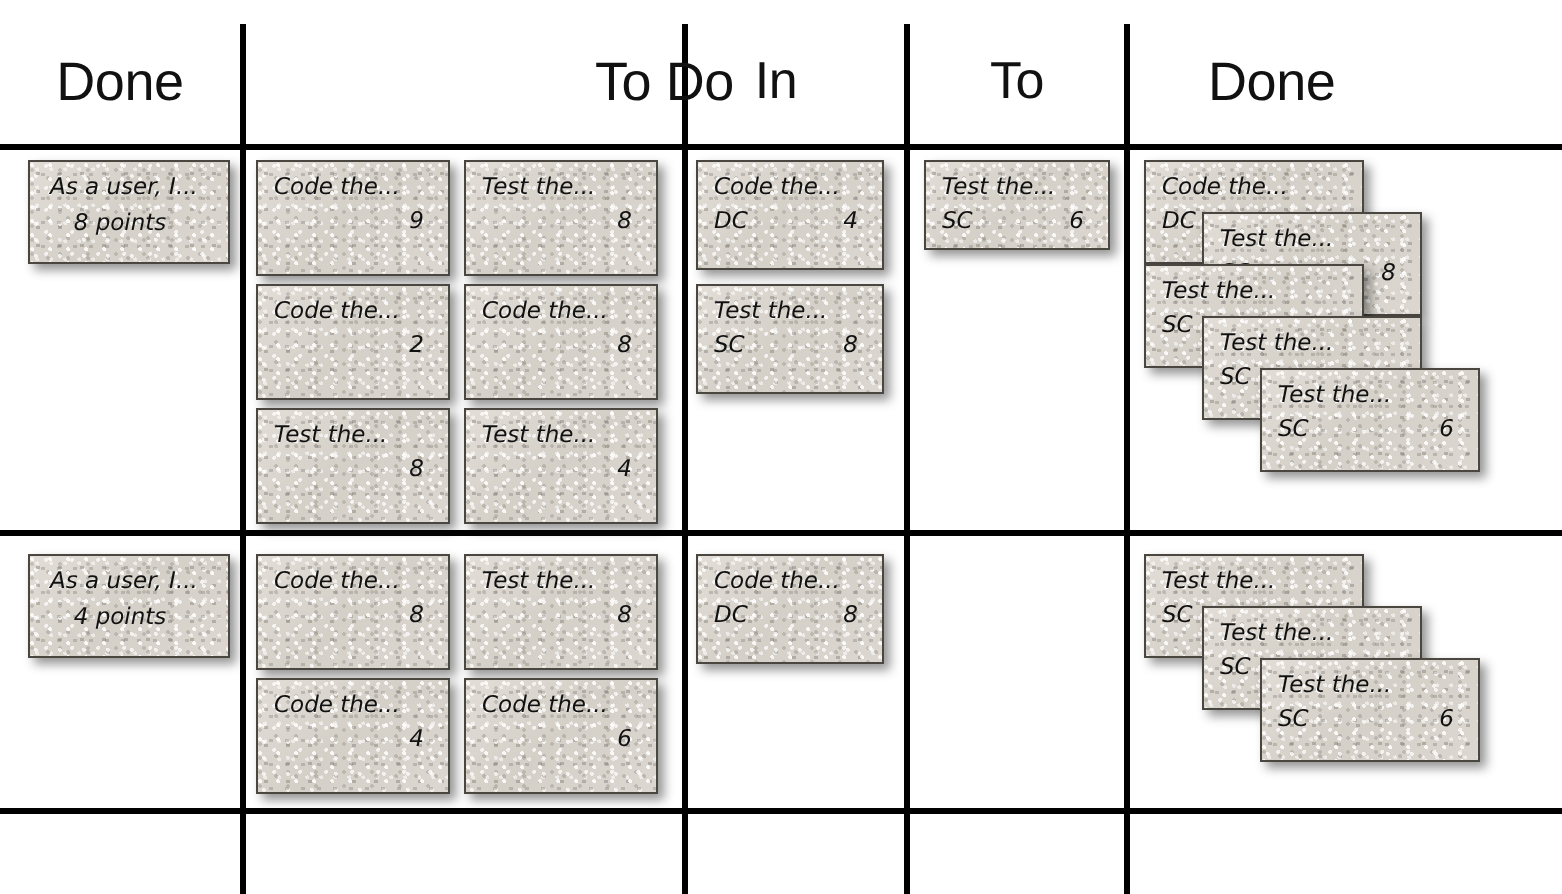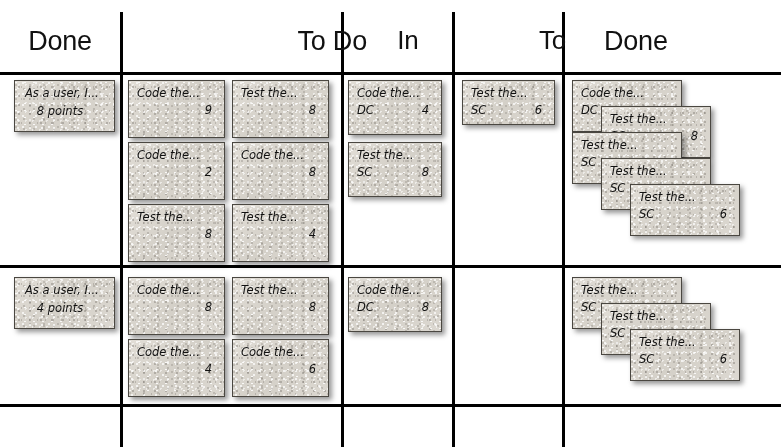--- a/index.html
+++ b/index.html
@@ -93,27 +93,27 @@
   <div class="vline" style="left:562px;top:12px;height:435px;"></div>
 
   <div class="col-head" style="left:0px;width:120px;">
     <span>Done</span>
   </div>
 
   <div class="col-head" style="left:123px;width:218px;justify-content:flex-end;padding-left:26px;">
     <span>To Do</span>
   </div>
 
-  <div class="col-head two-line" style="left:344px;width:88px;padding-left:20px;">
+  <div class="col-head two-line" style="left:344px;width:88px;">
     <span style="display:block;">
       <span style="display:block;">In</span>
     </span>
   </div>
 
-  <div class="col-head two-line" style="left:455px;width:107px;margin-left:44px;">
+  <div class="col-head two-line" style="left:455px;width:107px;">
     <span style="display:block;">
       <span style="display:block;">To</span>
     </span>
   </div>
 
   <div class="col-head" style="left:565px;width:216px;justify-content:flex-start;padding-left:39px;">
     <span>Done</span>
   </div>
 
   <div id="cards-layer">

